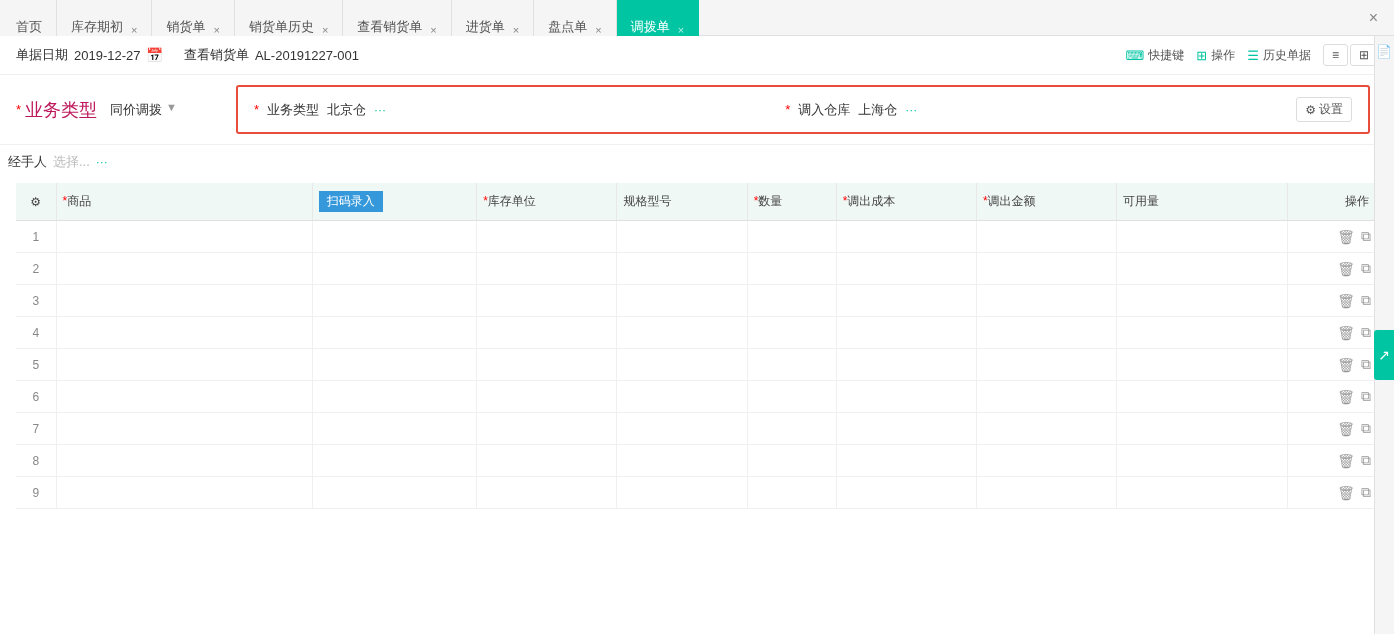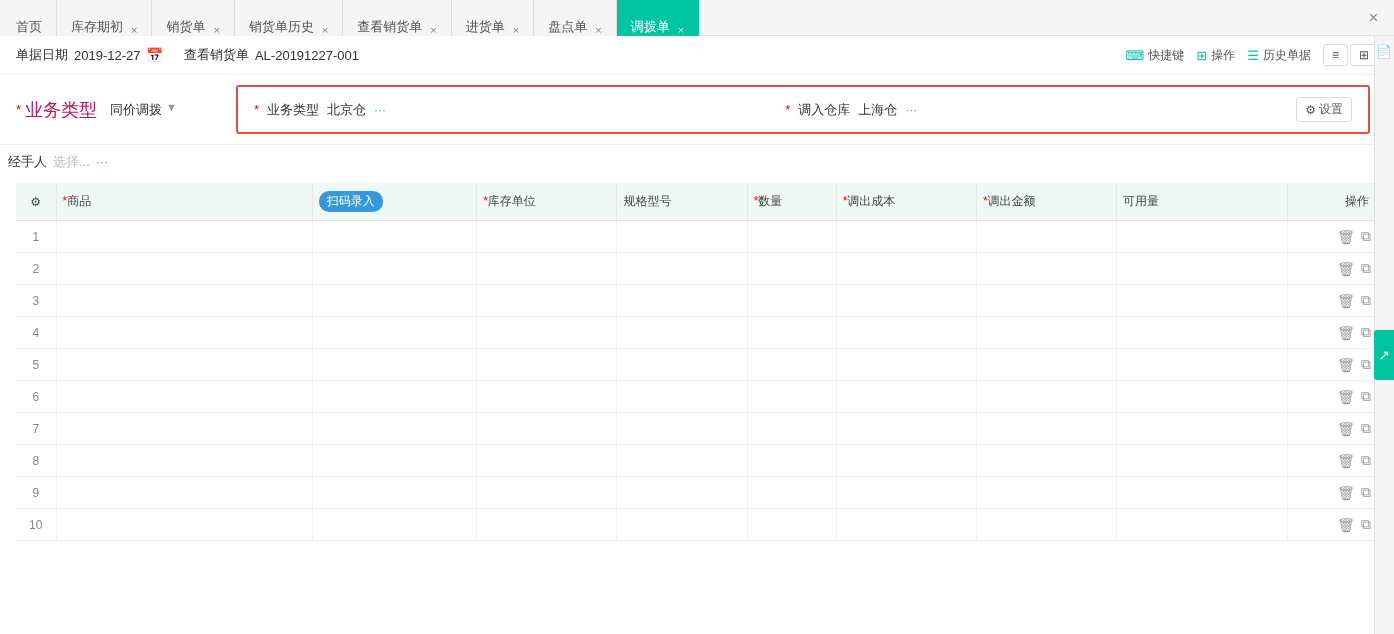--- a/index.html
+++ b/index.html
@@ -175,21 +175,21 @@
       color: #999;
       cursor: pointer;
       font-size: 14px;
     }
 
     
     .scan-btn {
       background: #3498db;
       color: #fff;
       border: none;
-      border-radius: 10px;
+      border-radius: 0;
       padding: 2px 8px;
       font-size: 12px;
       cursor: pointer;
       white-space: nowrap;
     }
 
     
     .col-num { text-align: center; }
 
     
@@ -534,37 +534,20 @@
         <td></td>
         <td></td>
         <td></td>
         <td>
           <div class="action-cell">
             <span class="action-icon" title="删除">🗑</span>
             <span class="action-icon" title="复制">⧉</span>
           </div>
         </td>
       </tr>
-          <tr>
-        <td class="row-num col-num">10</td>
-        <td></td>
-        <td></td>
-        <td></td>
-        <td></td>
-        <td></td>
-        <td></td>
-        <td></td>
-        <td></td>
-        <td>
-          <div class="action-cell">
-            <span class="action-icon" title="删除">🗑</span>
-            <span class="action-icon" title="复制">⧉</span>
-          </div>
-        </td>
-      </tr>
         </tbody>
     </table>
   </div>
 
 </div>
 
 <div class="right-panel">
   <span class="right-panel-icon">📄</span>
 </div>
 

